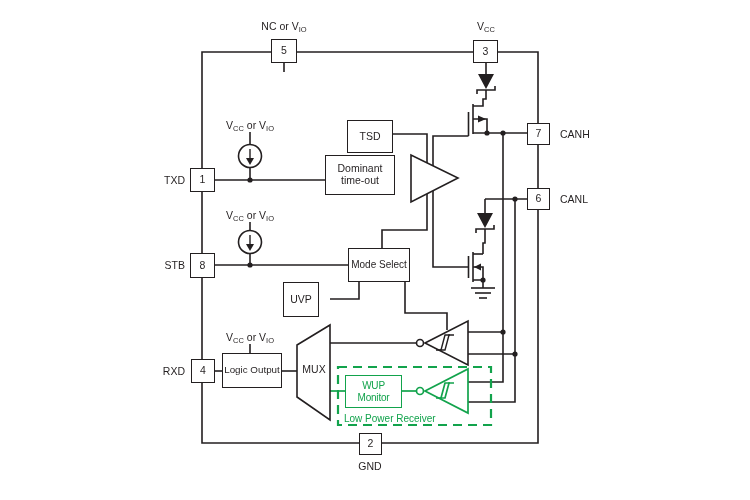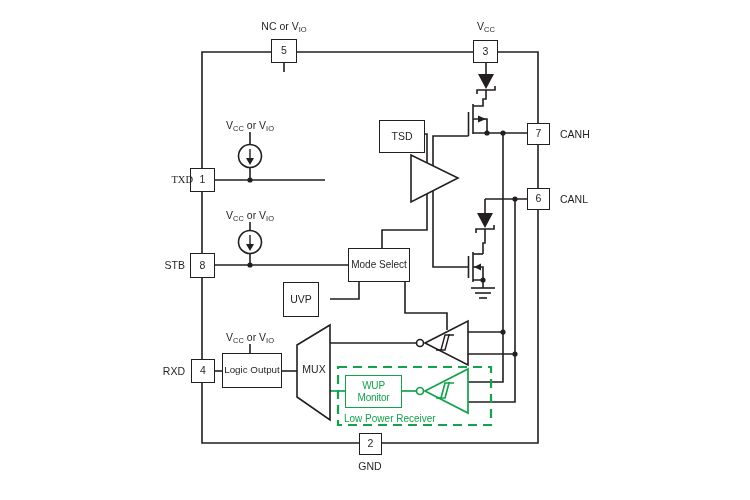--- a/index.html
+++ b/index.html
@@ -156,44 +156,48 @@
   <div class="box" style="left:527px;top:123px;width:23px;height:22px;">
       <span>7</span>
     </div>
   <div class="box" style="left:527px;top:188px;width:23px;height:22px;">
       <span>6</span>
     </div>
   <div class="box" style="left:359px;top:433px;width:23px;height:22px;">
       <span>2</span>
     </div>
 
-  <div class="box" style="left:347px;top:120px;width:46px;height:33px;margin-left:32px;">
+  <div class="box" style="left:347px;top:120px;width:46px;height:33px;">
       <span>TSD</span>
     </div>
+  <div class="box" style="left:325px;top:155px;width:70px;height:40px;">
+    <span><span>Dominant</span><br>
+    <span>time-out</span></span>
+  </div>
   <div class="box" style="left:348px;top:248px;width:62px;height:34px;font-size:10px;">
       <span>Mode Select</span>
     </div>
   <div class="box" style="left:283px;top:282px;width:36px;height:35px;">
       <span>UVP</span>
     </div>
   <div class="box" style="left:222px;top:353px;width:60px;height:35px;font-size:9.8px;text-align:right;">
       <span>Logic Output</span>
     </div>
   <div class="box gbox" style="left:345px;top:375px;width:57px;height:33px;align-items:center;">
       <span>WUP Monitor</span>
     </div>
 
   <span class="lbl ctr" style="left:284px;top:20px;"><span>NC or V</span><sub>IO</sub></span>
   <span class="lbl ctr" style="left:486px;top:20px;"><span>V</span><sub>CC</sub></span>
 
   <span class="lbl ctr" style="left:250px;top:119px;"><span>V</span><sub>CC</sub><span> or V</span><sub>IO</sub></span>
   <span class="lbl ctr" style="left:250px;top:209px;"><span>V</span><sub>CC</sub><span> or V</span><sub>IO</sub></span>
   <span class="lbl ctr" style="left:250px;top:331px;"><span>V</span><sub>CC</sub><span> or V</span><sub>IO</sub></span>
 
-  <span class="lbl right" style="left:163px;top:173.5px;width:30px;font-family:Liberation Serif, serif;">TXD</span>
+  <span class="lbl right" style="left:155px;top:173.5px;width:30px;">TXD</span>
   <span class="lbl right" style="left:155px;top:259px;width:30px;">STB</span>
   <span class="lbl right" style="left:155px;top:364.5px;width:30px;">RXD</span>
   <span class="lbl" style="left:560px;top:127.5px;">CANH</span>
   <span class="lbl" style="left:560px;top:192.5px;">CANL</span>
   <span class="lbl ctr" style="left:370px;top:460px;text-align:right;">GND</span>
 
   <span class="lbl ctr" style="left:314px;top:363px;">MUX</span>
   <span class="lbl grn" style="left:344px;top:412.5px;font-size:10px;">Low Power Receiver</span>
 
 </div>

